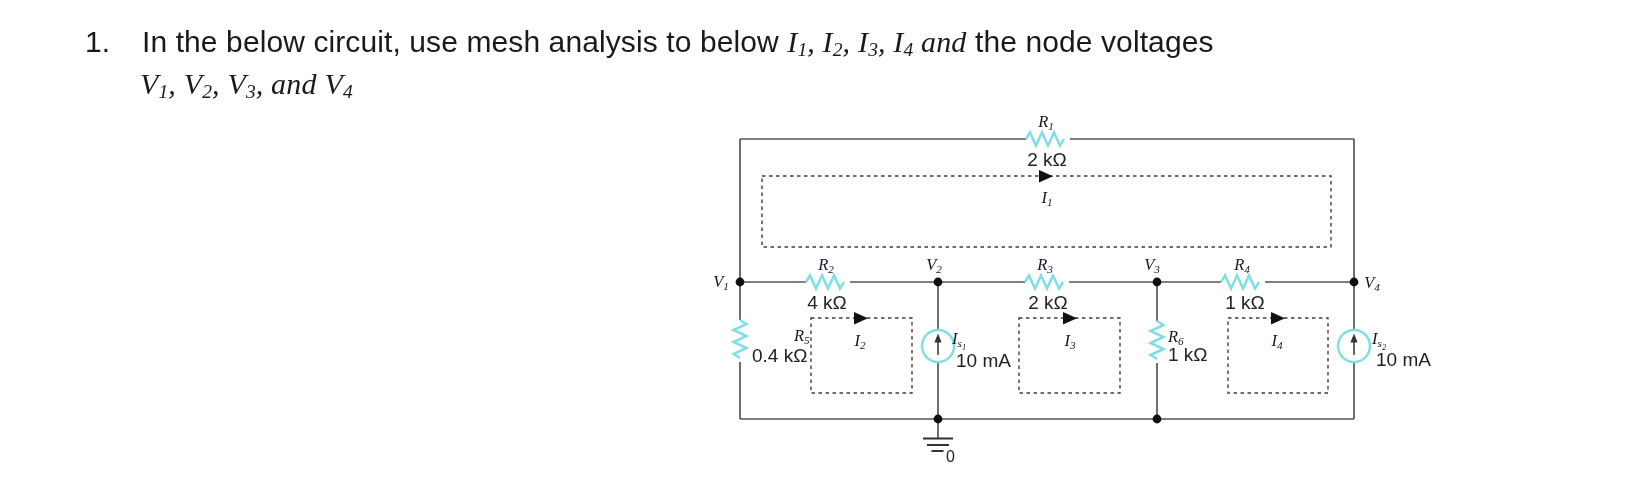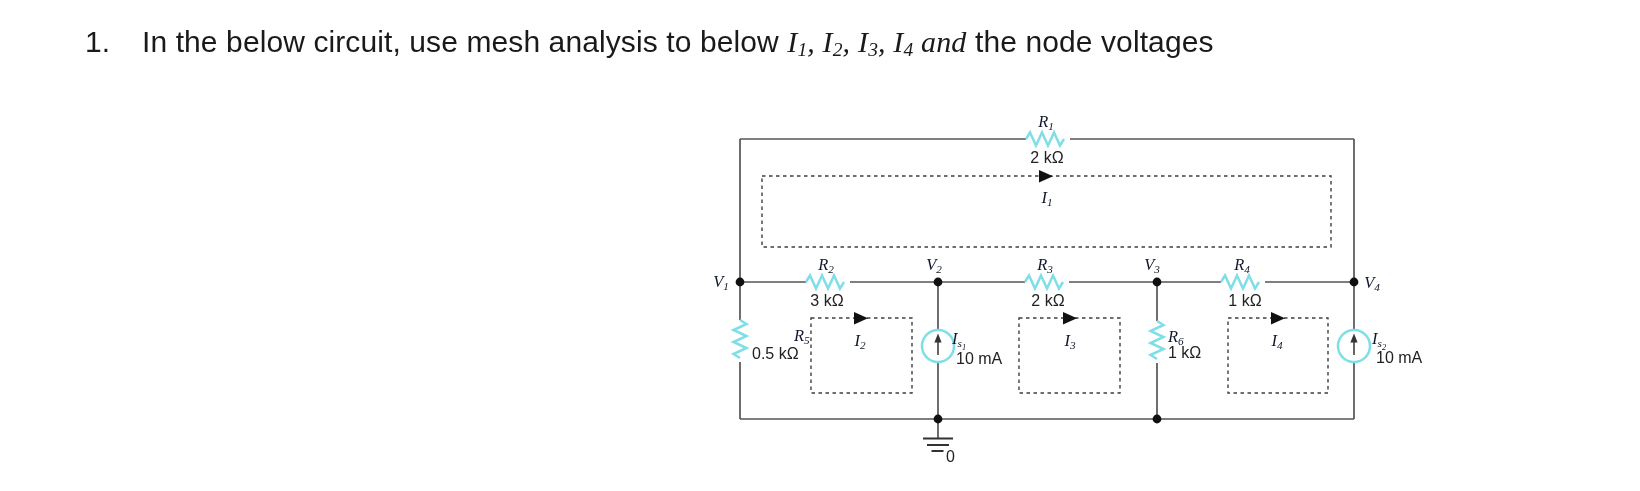--- a/index.html
+++ b/index.html
@@ -7,30 +7,31 @@
        font-family:"Liberation Sans",sans-serif;}
   #stage{position:absolute;left:0;top:0;width:1640px;height:491px;}
   .ptext{position:absolute;color:#1a1a1a;font-size:30px;line-height:34px;white-space:nowrap;letter-spacing:0.1px;}
   .math{font-family:"Liberation Serif",serif;font-style:italic;letter-spacing:0.2px;}
   .math sub{font-size:0.65em;font-style:italic;vertical-align:-0.22em;letter-spacing:0;}
   svg{position:absolute;left:0;top:0;}
   .lbl{position:absolute;white-space:nowrap;color:#0f172a;}
   .mlbl{font-family:"Liberation Serif",serif;font-style:italic;font-size:16.5px;}
   .mlbl sub{font-size:0.68em;font-style:italic;vertical-align:-0.25em;}
   .mlbl sub sub{font-size:0.75em;vertical-align:-0.3em;}
-  .vlbl{font-family:"Liberation Sans",sans-serif;font-size:16px;color:#222;}
+  .vlbl{font-family:"Liberation Sans",sans-serif;font-size:19px;color:#222;}
   .ctr{transform:translateX(-50%);}
 </style>
 </head>
 <body>
 
 <div id="stage">
 
   <div class="ptext" style="left:85px;top:25px;">1.</div>
   <div class="ptext" style="left:142px;top:25px;"><span>In the below circuit, use mesh analysis to below </span><span class="math"><span>I</span><sub>1</sub><span>, </span><span>I</span><sub>2</sub><span>, </span><span>I</span><sub>3</sub><span>, </span><span>I</span><sub>4</sub><span> </span><span>and</span></span><span> the node voltages</span></div>
+  <div class="ptext math" style="left:140px;top:67px;"><span>V</span><sub>1</sub><span>, </span><span>V</span><sub>2</sub><span>, </span><span>V</span><sub>3</sub><span>, </span><span>and </span><span>V</span><sub>4</sub></div>
 
   <svg width="1640" height="491" viewBox="0 0 1640 491">
 
     <path d="M740,139 H1026 M1070,139 H1354
          M740,139 V320 M740,362 V419
          M1354,139 V330 M1354,362 V419
          M740,419 H1354
          M740,282 H806 M850,282 H1025 M1069,282 H1221 M1265,282 H1354
          M938,282 V330 M938,362 V419
          M1157,282 V321 M1157,363 V419
@@ -78,33 +79,33 @@
       <circle cx="938" cy="419" r="4.4"></circle>
       <circle cx="1157" cy="419" r="4.4"></circle>
     </g>
   </svg>
 
   <div class="lbl mlbl ctr" style="left:1046px;top:112px;"><span>R</span><sub>1</sub></div>
   <div class="lbl vlbl ctr" style="left:1047px;top:149px;">2 kΩ</div>
   <div class="lbl mlbl ctr" style="left:1047px;top:188px;"><span>I</span><sub>1</sub></div>
 
   <div class="lbl mlbl ctr" style="left:826px;top:255px;"><span>R</span><sub>2</sub></div>
-  <div class="lbl vlbl ctr" style="left:827px;top:292px;">3 kΩ</div>
+  <div class="lbl vlbl ctr" style="left:827px;top:292px;">4 kΩ</div>
   <div class="lbl mlbl ctr" style="left:1045px;top:255px;text-align:center;"><span>R</span><sub>3</sub></div>
   <div class="lbl vlbl ctr" style="left:1048px;top:292px;">2 kΩ</div>
   <div class="lbl mlbl ctr" style="left:1242px;top:255px;"><span>R</span><sub>4</sub></div>
   <div class="lbl vlbl ctr" style="left:1245px;top:292px;">1 kΩ</div>
 
   <div class="lbl mlbl ctr" style="left:721px;top:272px;"><span>V</span><sub>1</sub></div>
   <div class="lbl mlbl ctr" style="left:934px;top:255px;"><span>V</span><sub>2</sub></div>
   <div class="lbl mlbl ctr" style="left:1152px;top:255px;"><span>V</span><sub>3</sub></div>
   <div class="lbl mlbl ctr" style="left:1372px;top:273px;"><span>V</span><sub>4</sub></div>
 
   <div class="lbl mlbl" style="left:756px;top:326px;margin-left:38px;"><span>R</span><sub>5</sub></div>
-  <div class="lbl vlbl" style="left:752px;top:345px;">0.5 kΩ</div>
+  <div class="lbl vlbl" style="left:752px;top:345px;">0.4 kΩ</div>
   <div class="lbl mlbl" style="left:1168px;top:314px;margin-top:13px;"><span>R</span><sub>6</sub></div>
   <div class="lbl vlbl" style="left:1168px;top:344px;">1 kΩ</div>
 
   <div class="lbl mlbl ctr" style="left:860px;top:331px;"><span>I</span><sub>2</sub></div>
   <div class="lbl mlbl ctr" style="left:1070px;top:331px;"><span>I</span><sub>3</sub></div>
   <div class="lbl mlbl ctr" style="left:1277px;top:331px;"><span>I</span><sub>4</sub></div>
 
   <div class="lbl mlbl" style="left:952px;top:329px;"><span>I</span><sub><span>s</span><sub>1</sub></sub></div>
   <div class="lbl vlbl" style="left:956px;top:350px;">10 mA</div>
   <div class="lbl mlbl" style="left:1372px;top:329px;"><span>I</span><sub><span>s</span><sub>2</sub></sub></div>

